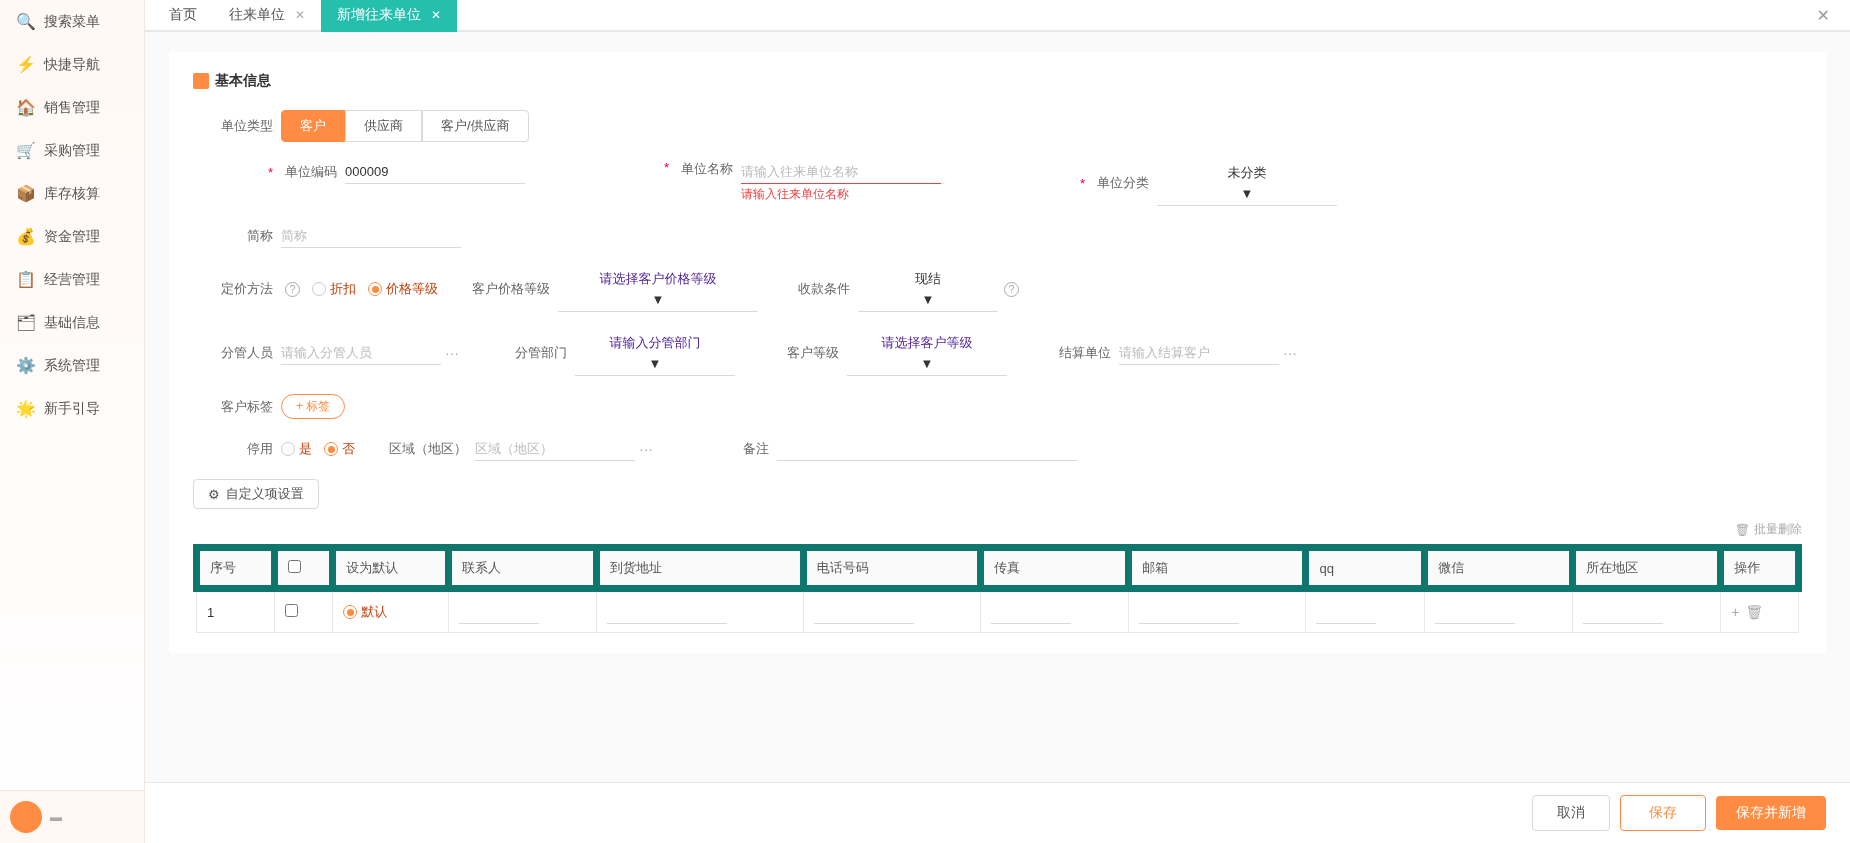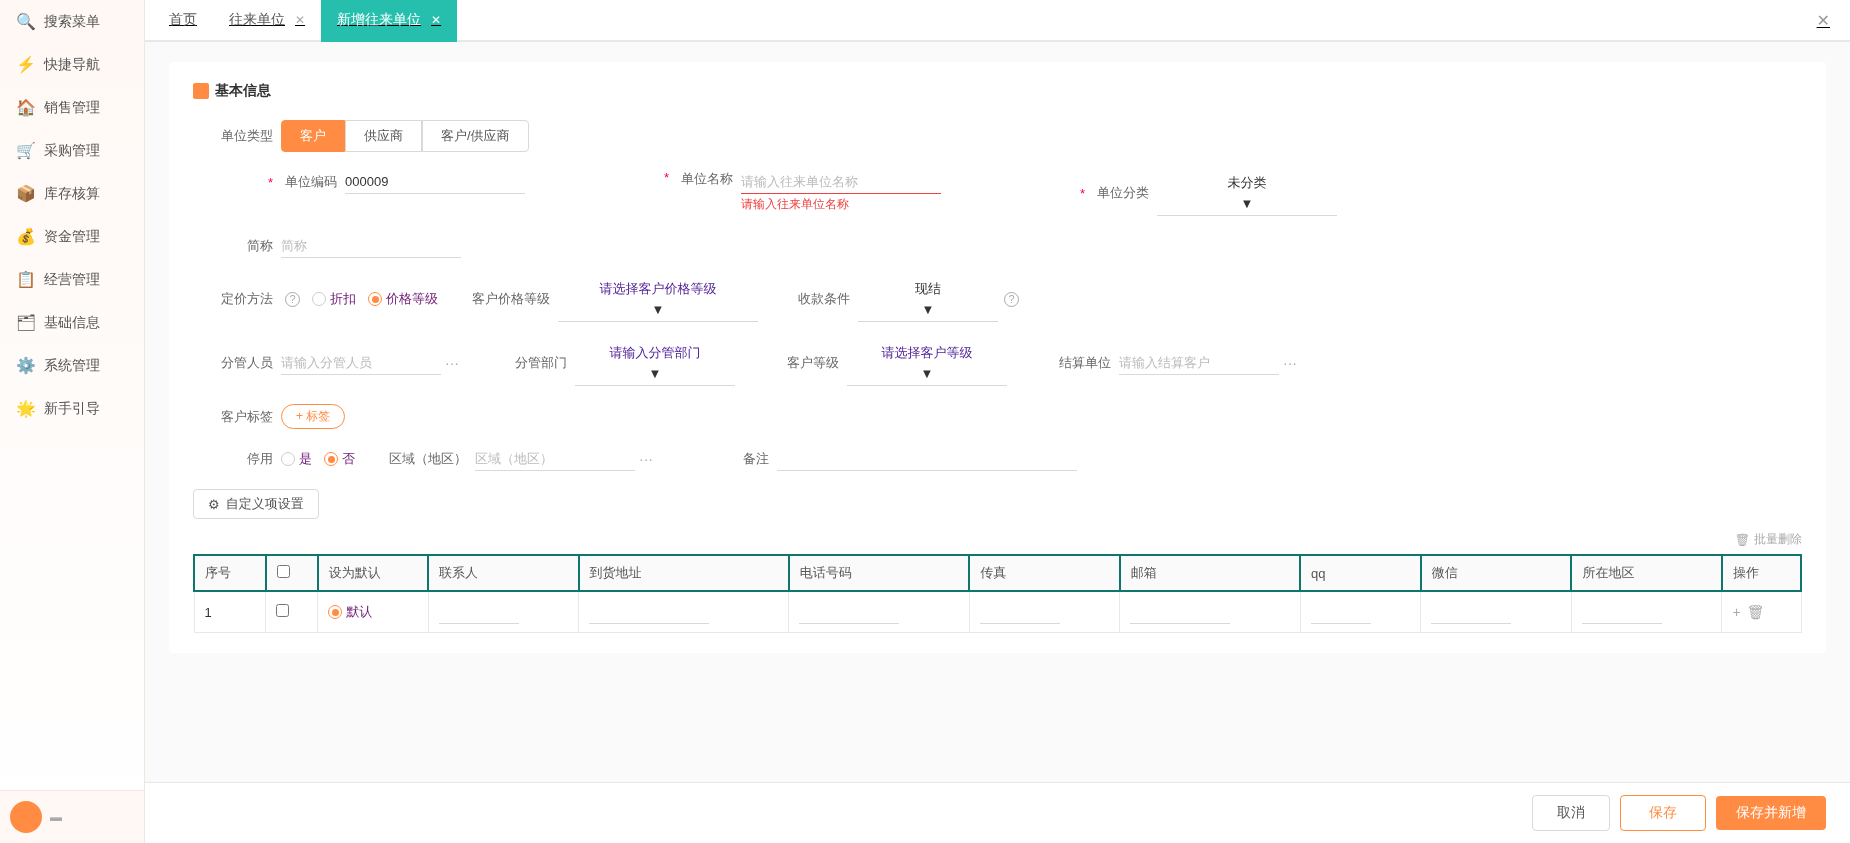--- a/index.html
+++ b/index.html
@@ -51,24 +51,23 @@
       overflow: hidden;
       background: #fff;
     }
 
     
     .tab-bar {
       display: flex;
       align-items: center;
       background: #fff;
       border-bottom: 2px solid #e8e8e8;
-      height: 42px;
+      height: 32px;
       padding: 0 8px;
       flex-shrink: 0;
-      text-decoration: underline;
     }
     .tab {
       display: flex;
       align-items: center;
       gap: 6px;
       padding: 0 16px;
       height: 42px;
       cursor: pointer;
       font-size: 14px;
       color: #555;
@@ -190,21 +189,21 @@
       cursor: pointer;
       gap: 4px;
       flex-direction: column;
     }
     .select-field span { flex: 1; color: #333; font-size: 13px; }
     .select-field .placeholder { color: #4c1d95; text-align: center; }
     .select-arrow { color: #aaa; font-size: 10px; }
 
     
     .radio-group { display: flex; align-items: center; gap: 12px; }
-    .radio-item { display: flex; align-items: center; gap: 4px; cursor: pointer; font-size: 13px; color: #701a75; }
+    .radio-item { display: flex; align-items: center; gap: 4px; cursor: pointer; font-size: 13px; color: #c2410c; }
     .radio-circle {
       width: 14px; height: 14px;
       border-radius: 50%;
       border: 1.5px solid #ccc;
       display: flex; align-items: center; justify-content: center;
     }
     .radio-circle.checked { border-color: #ff8c42; }
     .radio-circle.checked::after {
       content: '';
       width: 7px; height: 7px;
@@ -257,21 +256,21 @@
     }
 
     
     .data-table {
       width: 100%;
       border-collapse: collapse;
       font-size: 13px;
     }
     .data-table th {
       background: #fafafa;
-      border: 2px solid #0f766e;
+      border: 7px solid #0f766e;
       padding: 8px 10px;
       color: #555;
       font-weight: normal;
       text-align: left;
     }
     .data-table td {
       border: 1px solid #e8e8e8;
       padding: 8px 10px;
       color: #333;
       background: #fff;

